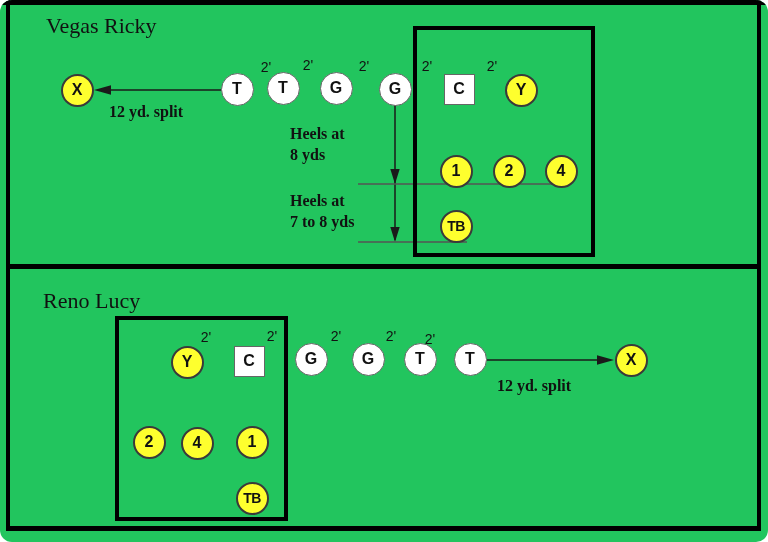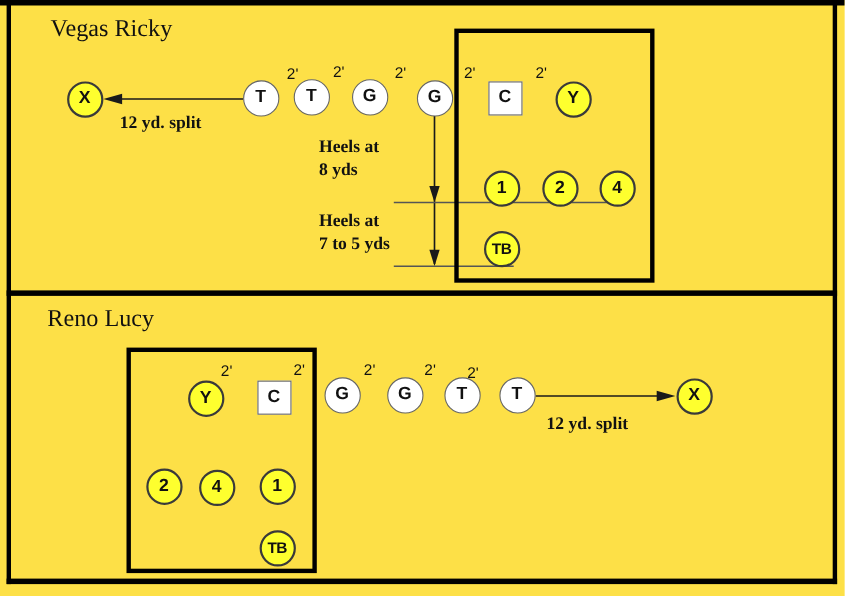--- a/index.html
+++ b/index.html
@@ -1,17 +1,17 @@
 <!DOCTYPE html>
 <html><head>
 <meta charset="utf-8">
 <style>
   html,body{margin:0;padding:0;background:#fff;}
-  .page{position:relative;width:768px;height:542px;background:#fde047;
-        font-family:"Liberation Serif",serif;overflow:hidden;}
+  .page{position:relative;width:768px;height:542px;background:#22c55e;
+        font-family:"Liberation Serif",serif;overflow:hidden;border-radius:12px;}
   .bar{position:absolute;background:#000;}
   .title{position:absolute;font-size:22px;color:#111;white-space:nowrap;}
   .bold-label{position:absolute;font-weight:bold;font-size:16px;color:#111;
               width:100px;text-align:center;white-space:nowrap;}
   .annotation{position:absolute;font-weight:bold;font-size:16px;color:#111;
               line-height:21px;white-space:nowrap;}
   .fbox{position:absolute;border:4px solid #000;box-sizing:border-box;background:transparent;}
   .lines-layer{position:absolute;left:0;top:0;width:768px;height:542px;}
   .players-layer{position:absolute;left:0;top:0;width:768px;height:542px;}
   .player{position:absolute;width:33px;height:33px;display:flex;align-items:center;
@@ -29,21 +29,21 @@
 
 <div class="page">
 
   <div class="bar" style="left:0;top:0;width:768px;height:5px;"></div>
   <div class="bar" style="left:6px;top:0;width:4px;height:531px;"></div>
   <div class="bar" style="left:757px;top:0;width:4px;height:531px;"></div>
   <div class="bar" style="left:6px;top:264px;width:755px;height:5px;"></div>
   <div class="bar" style="left:6px;top:526px;width:755px;height:5px;"></div>
 
   <div class="title" style="left:46px;top:13px;">Vegas Ricky</div>
-  <div class="title" style="left:43px;top:276px;">Reno Lucy</div>
+  <div class="title" style="left:43px;top:288px;">Reno Lucy</div>
 
   <svg class="lines-layer" width="768" height="542" viewBox="0 0 768 542">
 
     <g>
       <line x1="221" y1="90" x2="107" y2="90" stroke="#1a1a1a" stroke-width="1.5"></line>
       <polygon points="94,90 111,85.2 111,94.8" fill="#1a1a1a"></polygon>
     </g>
 
     <g>
       <line x1="395" y1="105" x2="395" y2="240" stroke="#1a1a1a" stroke-width="1.5"></line>
@@ -63,21 +63,21 @@
   <div class="fbox" style="left:413px;top:26px;width:182px;height:231px;"></div>
   <div class="fbox" style="left:115px;top:316px;width:173px;height:205px;"></div>
 
   <div class="bold-label" style="left:96px;top:103px;">12 yd. split</div>
   <div class="annotation" style="left:290px;top:123px;">
     <div>Heels at</div>
     <div>8 yds</div>
   </div>
   <div class="annotation" style="left:290px;top:190px;">
     <div>Heels at</div>
-    <div>7 to 5 yds</div>
+    <div>7 to 8 yds</div>
   </div>
   <div class="bold-label" style="left:484px;top:377px;">12 yd. split</div>
 
   <div class="players-layer">
       <div class="player circle yellow" style="left: 60.5px; top: 73.5px;">X</div>
       <div class="player circle white" style="left: 220.5px; top: 72.5px;">T</div>
       <div class="player circle white" style="left: 266.5px; top: 71.5px;">T</div>
       <div class="player circle white" style="left: 319.5px; top: 71.5px;">G</div>
       <div class="player circle white" style="left: 378.5px; top: 72.5px;">G</div>
       <div class="player square white" style="left: 443.5px; top: 73.5px;">C</div>

